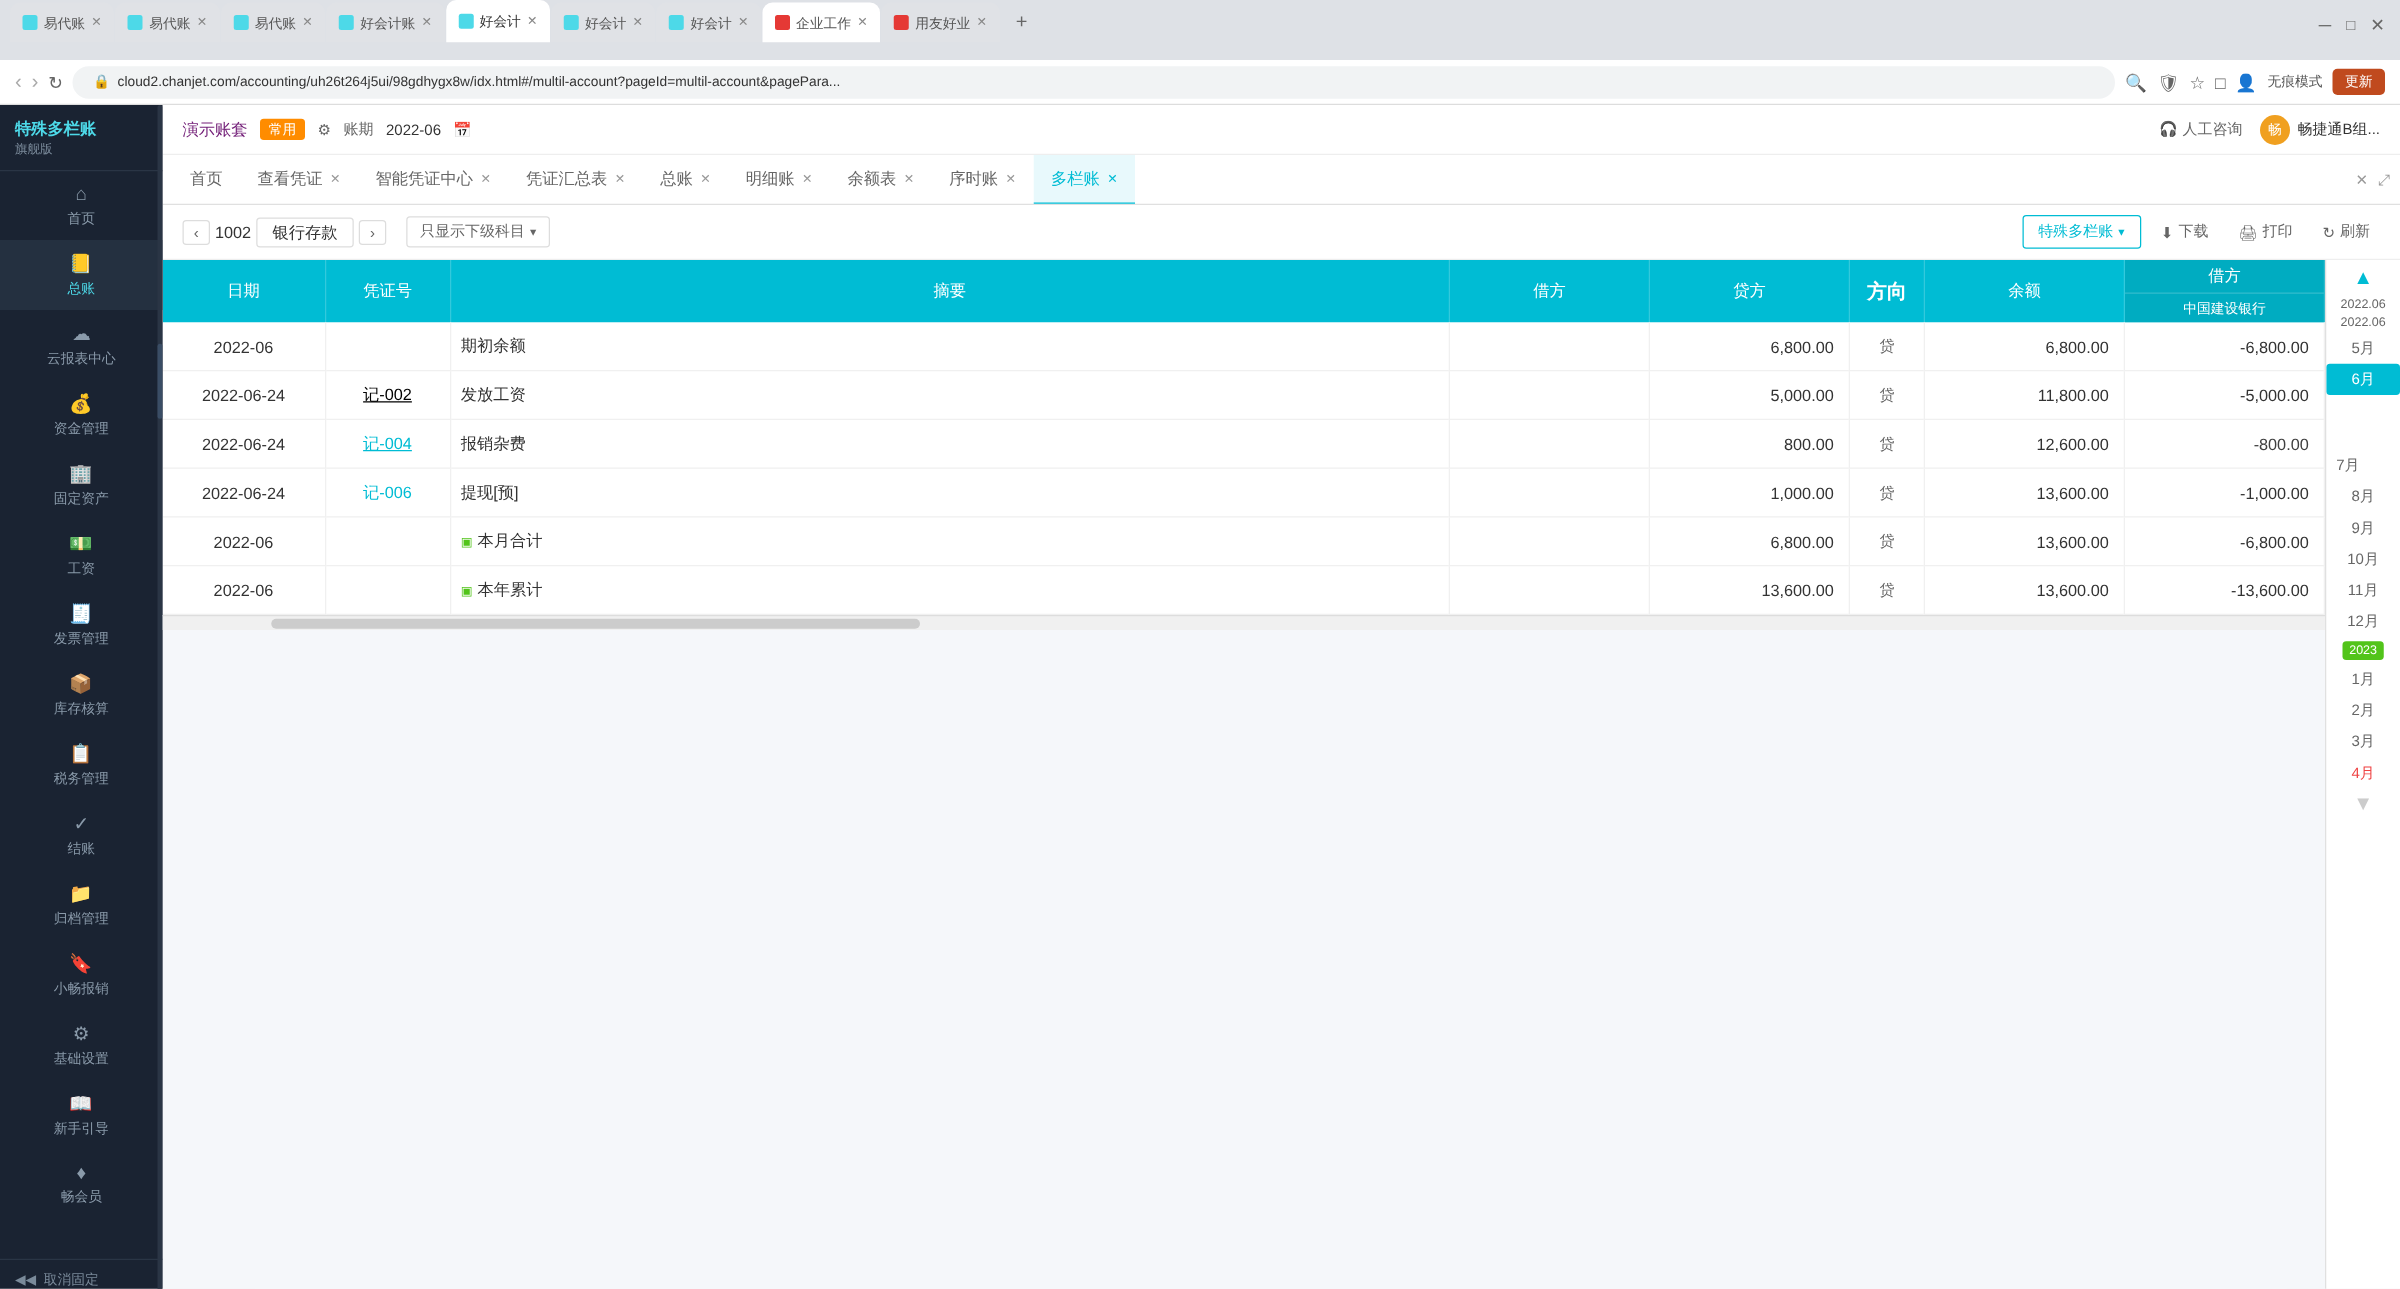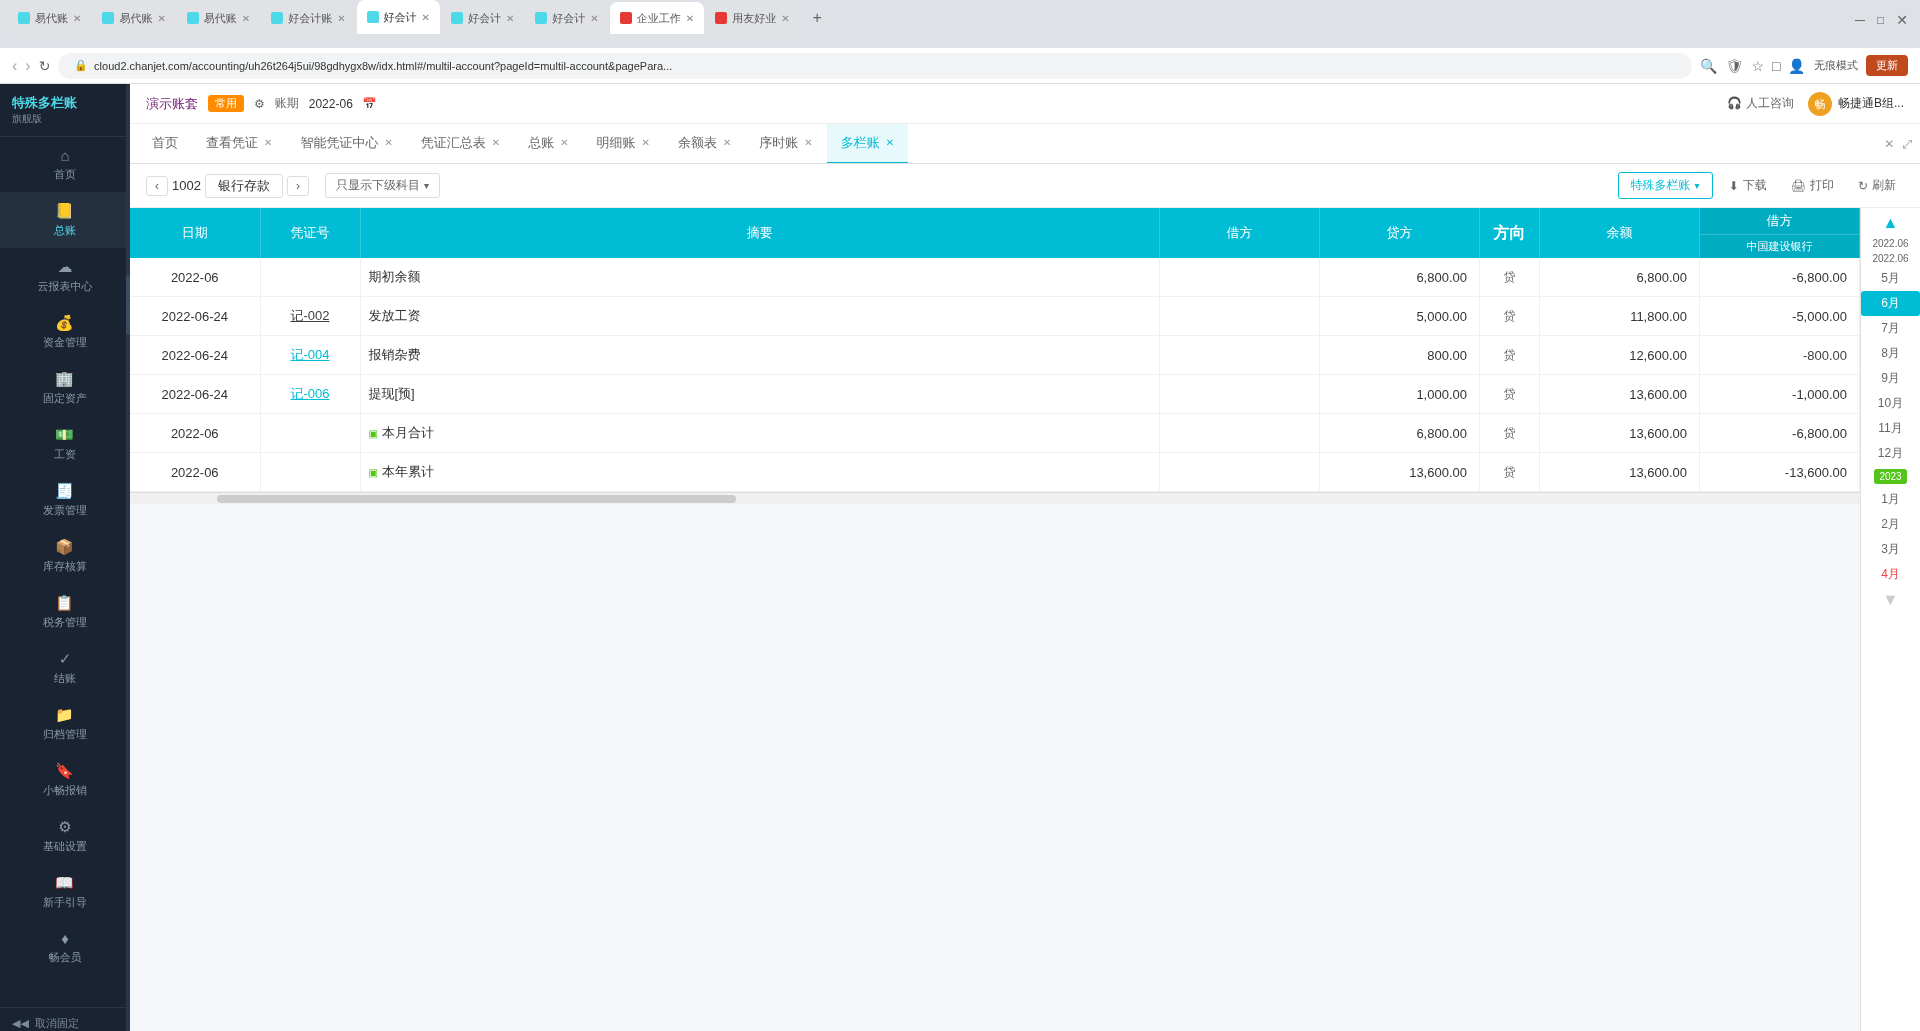--- a/index.html
+++ b/index.html
@@ -259,21 +259,21 @@
               <td style="padding:10px 8px;text-align:left;font-size:13px;color:#333;">期初余额</td>
               <td style="padding:10px 12px;text-align:right;font-size:13px;color:#333;"></td>
               <td style="padding:10px 12px;text-align:right;font-size:13px;color:#333;">6,800.00</td>
               <td style="padding:10px 8px;text-align:center;font-size:12px;color:#666;">贷</td>
               <td style="padding:10px 12px;text-align:right;font-size:13px;color:#333;">6,800.00</td>
               <td style="padding:10px 12px;text-align:right;font-size:13px;color:#333;">-6,800.00</td>
             </tr>
 
             <tr style="background:#fff;border-bottom:1px solid #f0f0f0;">
               <td style="padding:10px 8px;text-align:center;font-size:13px;color:#333;">2022-06-24</td>
-              <td style="padding:10px 8px;text-align:center;font-size:13px;color:#404040;cursor:pointer;text-decoration:underline;">记-002</td>
+              <td style="padding:10px 8px;text-align:center;font-size:13px;color:#000000;cursor:pointer;text-decoration:underline;">记-002</td>
               <td style="padding:10px 8px;text-align:left;font-size:13px;color:#333;">发放工资</td>
               <td style="padding:10px 12px;text-align:right;font-size:13px;color:#333;"></td>
               <td style="padding:10px 12px;text-align:right;font-size:13px;color:#333;">5,000.00</td>
               <td style="padding:10px 8px;text-align:center;font-size:12px;color:#666;">贷</td>
               <td style="padding:10px 12px;text-align:right;font-size:13px;color:#333;">11,800.00</td>
               <td style="padding:10px 12px;text-align:right;font-size:13px;color:#333;">-5,000.00</td>
             </tr>
 
             <tr style="background:#fff;border-bottom:1px solid #f0f0f0;">
               <td style="padding:10px 8px;text-align:center;font-size:13px;color:#333;">2022-06-24</td>
@@ -281,21 +281,21 @@
               <td style="padding:10px 8px;text-align:left;font-size:13px;color:#333;">报销杂费</td>
               <td style="padding:10px 12px;text-align:right;font-size:13px;color:#333;"></td>
               <td style="padding:10px 12px;text-align:right;font-size:13px;color:#333;">800.00</td>
               <td style="padding:10px 8px;text-align:center;font-size:12px;color:#666;">贷</td>
               <td style="padding:10px 12px;text-align:right;font-size:13px;color:#333;">12,600.00</td>
               <td style="padding:10px 12px;text-align:right;font-size:13px;color:#404040;">-800.00</td>
             </tr>
 
             <tr style="background:#fff;border-bottom:1px solid #f0f0f0;">
               <td style="padding:10px 8px;text-align:center;font-size:13px;color:#333;">2022-06-24</td>
-              <td style="padding:10px 8px;text-align:center;font-size:13px;color:#00bcd4;cursor:pointer;text-decoration:underline;">记-006</td>
+              <td style="padding:10px 8px;text-align:center;font-size:13px;color:#00bcd4;cursor:pointer;">记-006</td>
               <td style="padding:10px 8px;text-align:left;font-size:13px;color:#333;">提现[预]</td>
               <td style="padding:10px 12px;text-align:right;font-size:13px;color:#333;"></td>
               <td style="padding:10px 12px;text-align:right;font-size:13px;color:#333;">1,000.00</td>
               <td style="padding:10px 8px;text-align:center;font-size:12px;color:#666;">贷</td>
               <td style="padding:10px 12px;text-align:right;font-size:13px;color:#333;">13,600.00</td>
               <td style="padding:10px 12px;text-align:right;font-size:13px;color:#333;">-1,000.00</td>
             </tr>
 
             <tr style="background:#fff;border-bottom:1px solid #f0f0f0;">
               <td style="padding:10px 8px;text-align:center;font-size:13px;color:#333;">2022-06</td>
@@ -331,21 +331,21 @@
       </div>
 
       <div style="width:60px;background:#fff;border-left:1px solid #e0e0e0;display:flex;flex-direction:column;align-items:center;padding:6px 0;overflow:hidden;">
         <div style="color:#00bcd4;cursor:pointer;font-size:16px;margin-bottom:4px;">▲</div>
 
         <div style="font-size:10px;color:#666;margin:2px 0;">2022.06</div>
         <div style="font-size:10px;color:#666;margin:2px 0;">2022.06</div>
 
         <div style="font-size:12px;color:#666;padding:4px 8px;cursor:pointer;width:100%;text-align:center;">5月</div>
         <div style="font-size:12px;color:white;padding:4px 8px;cursor:pointer;width:100%;text-align:center;background:#00bcd4;border-radius:3px;">6月</div>
-        <div style="font-size:12px;color:#666;padding:4px 8px;cursor:pointer;width:100%;text-align:center;">7月</div>
+        <div style="font-size:12px;color:#666;padding:4px 8px;cursor:pointer;width:100%;text-align:left;margin-top:44px;">7月</div>
         <div style="font-size:12px;color:#666;padding:4px 8px;cursor:pointer;width:100%;text-align:center;">8月</div>
         <div style="font-size:12px;color:#666;padding:4px 8px;cursor:pointer;width:100%;text-align:center;">9月</div>
         <div style="font-size:12px;color:#666;padding:4px 8px;cursor:pointer;width:100%;text-align:center;">10月</div>
         <div style="font-size:12px;color:#666;padding:4px 8px;cursor:pointer;width:100%;text-align:center;">11月</div>
         <div style="font-size:12px;color:#666;padding:4px 8px;cursor:pointer;width:100%;text-align:center;">12月</div>
 
         <div style="background:#52c41a;color:white;border-radius:3px;font-size:10px;padding:2px 5px;margin:3px 0;">2023</div>
 
         <div style="font-size:12px;color:#666;padding:4px 8px;cursor:pointer;width:100%;text-align:center;">1月</div>
         <div style="font-size:12px;color:#666;padding:4px 8px;cursor:pointer;width:100%;text-align:center;">2月</div>

